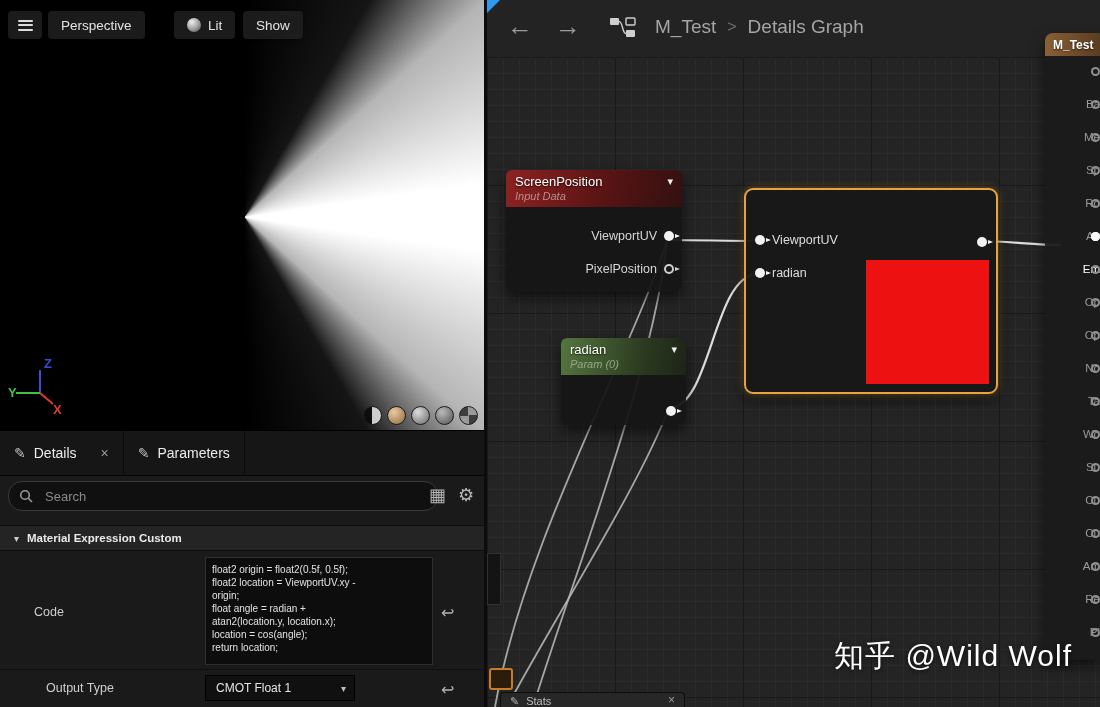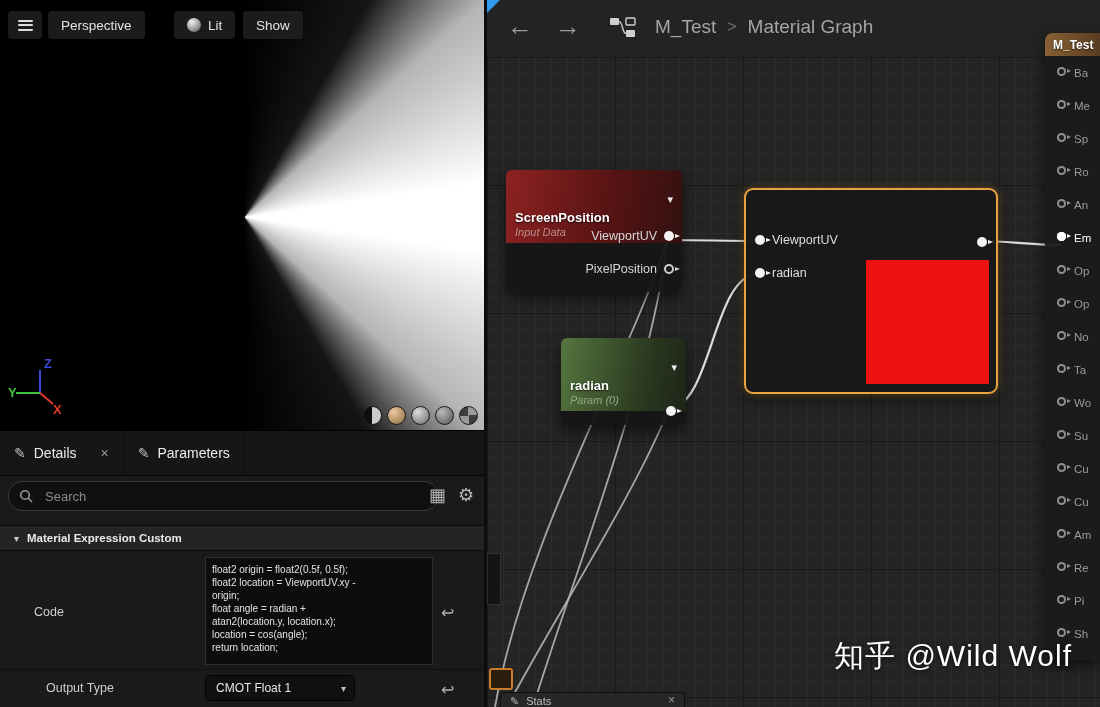--- a/index.html
+++ b/index.html
@@ -53,21 +53,21 @@
     border-top:1px solid #0d0d0d;border-bottom:1px solid #0d0d0d;display:flex;align-items:center;
     gap:8px;padding-left:14px;box-sizing:border-box;cursor:pointer;}
   .sect .tri{color:#cccccc;font-size:10px;}
   .sect .ttl{font-size:11.5px;font-weight:bold;color:#eaeaea;}
   .prop-label{position:absolute;left:34px;color:#cfcfcf;font-size:12.5px;}
   .codebox{position:absolute;left:205px;top:126px;width:214px;height:96px;background:#0d0d0d;
     border:1px solid #2e2e2e;padding:5px 6px;font-size:10px;line-height:1.3;color:#e2e2e2;
     white-space:pre-wrap;overflow:hidden;cursor:text;}
   .rowline{position:absolute;left:0;top:238px;width:100%;height:1px;background:#101010;}
   .dropdown{position:absolute;left:205px;top:244px;width:150px;height:26px;background:#101010;
-    border:1px solid #000;border-radius:5px;display:flex;align-items:center;cursor:pointer;
+    border:1px solid #000;border-radius:0;display:flex;align-items:center;cursor:pointer;
     padding:0 8px 0 10px;box-sizing:border-box;}
   .dropdown .val{flex:1;font-size:12px;color:#e6e6e6;}
   .dropdown .chev{color:#bcbcbc;font-size:10px;}
   .revert{position:absolute;left:441px;color:#b0b0b0;font-size:16px;cursor:pointer;}
 
   
   .graph{position:absolute;left:487px;top:0;width:613px;height:707px;background:#232323;overflow:hidden;}
   .blue-corner{position:absolute;left:0;top:0;width:0;height:0;
     border-top:13px solid #2e9bf0;border-right:13px solid transparent;}
   .gbar-arrow{position:absolute;top:9px;font-size:26px;font-weight:bold;color:#9a9a9a;cursor:pointer;line-height:34px;}
@@ -86,21 +86,21 @@
       linear-gradient(90deg,#191919 1px,transparent 1px),
       linear-gradient(#2b2b2b 1px,transparent 1px),
       linear-gradient(90deg,#2b2b2b 1px,transparent 1px);
     background-size:128px 128px,128px 128px,16px 16px,16px 16px;}
   .wires{position:absolute;inset:0;pointer-events:none;}
 
   .gnode{position:absolute;border-radius:7px;background:rgba(22,22,22,.95);
     box-shadow:0 6px 14px rgba(0,0,0,.55);color:#dadada;}
   .ghead{border-radius:6px 6px 0 0;padding:4px 9px 5px 9px;}
   .ghead .trow{display:flex;align-items:center;justify-content:space-between;}
-  .ghead .t{font-weight:bold;font-size:13px;color:#fff;text-shadow:0 1px 2px rgba(0,0,0,.8);margin-top:36px;}
+  .ghead .t{font-weight:normal;font-size:13px;color:#fff;text-shadow:0 1px 2px rgba(0,0,0,.8);}
   .ghead .chev{color:#f0f0f0;font-size:11px;cursor:pointer;}
   .ghead .sub{font-style:italic;font-size:11px;margin-top:1px;}
 
   .node-sp{left:19px;top:113px;width:176px;height:122px;}
   .node-sp .ghead{background:linear-gradient(100deg,#8e2222 0%,#5a1414 55%,#331010 100%);}
   .node-sp .sub{color:#bb8d8d;}
   .sp-row{position:absolute;right:8px;display:flex;align-items:center;gap:7px;}
   .sp-row .lbl{font-size:12.5px;color:#d6d6d6;}
 
   .pin{width:10px;height:10px;border-radius:50%;background:#f2f2f2;position:relative;flex:none;cursor:pointer;}
@@ -123,21 +123,21 @@
   .node-radian .sub{color:#93a886;}
   .ra-out{position:absolute;right:10px;bottom:9px;}
 
   .node-mat{position:absolute;left:558px;top:33px;width:55px;height:627px;
     background:rgba(27,27,27,.94);border-radius:8px 0 0 8px;overflow:hidden;
     box-shadow:0 6px 14px rgba(0,0,0,.55);}
   .node-mat .mhead{height:23px;background:linear-gradient(90deg,#8a6036,#5a3d20);
     display:flex;align-items:center;padding-left:8px;font-weight:bold;font-size:12px;color:#fff;
     text-shadow:0 1px 2px rgba(0,0,0,.7);white-space:nowrap;}
   .mat-pins{position:absolute;left:0;top:34px;width:100%;}
-  .mrow{height:33px;display:flex;align-items:flex-start;gap:8px;padding-left:12px;cursor:pointer;}
+  .mrow{height:33px;display:flex;align-items:flex-end;gap:22px;padding-left:12px;cursor:pointer;flex-direction:column;}
   .mpin{width:9px;height:9px;border-radius:50%;box-shadow:inset 0 0 0 2px #909090;position:relative;flex:none;}
   .mpin::after{content:"";position:absolute;left:10px;top:2px;width:0;height:0;
     border-left:4px solid #909090;border-top:2.5px solid transparent;border-bottom:2.5px solid transparent;}
   .mrow .mlabel{font-size:11.5px;color:#9a9a9a;white-space:nowrap;}
   .mrow.connected .mpin{background:#fff;box-shadow:inset 0 0 0 2px #fff;}
   .mrow.connected .mpin::after{border-left-color:#fff;}
   .mrow.connected .mlabel{color:#fff;}
 
   .frag-dark{position:absolute;left:0;top:496px;width:12px;height:50px;background:#141414;border:1px solid #303030;}
   .frag-orange{position:absolute;left:2px;bottom:17px;width:20px;height:18px;border:2px solid #c97b2a;
@@ -253,21 +253,21 @@
     <svg class="graph-ic" width="28" height="24" viewBox="0 0 28 24">
       <rect x="1" y="2" width="9" height="7" rx="1" fill="#cfcfcf"></rect>
       <rect x="17" y="14" width="9" height="7" rx="1" fill="#cfcfcf"></rect>
       <rect x="17" y="2" width="9" height="7" rx="1" fill="none" stroke="#cfcfcf" stroke-width="1.4"></rect>
       <path d="M10 5.5 C14 5.5 13 17.5 17 17.5" fill="none" stroke="#cfcfcf" stroke-width="1.4"></path>
     </svg>
 
     <div class="breadcrumb">
       <span class="crumb">M_Test</span>
       <span class="sep">&gt;</span>
-      <span class="crumb">Material Graph</span>
+      <span class="crumb">Details Graph</span>
     </div>
 
     <div class="canvas">
 
       <svg class="wires" width="613" height="650">
         <path d="M180,183 C148,290 38,480 8,650" fill="none" stroke="#b5b5b5" stroke-width="1.8" opacity="0.9"></path>
         <path d="M180,183 C168,310 86,520 46,650" fill="none" stroke="#b5b5b5" stroke-width="1.8" opacity="0.9"></path>
         <path d="M182,351 C152,430 68,560 20,650" fill="none" stroke="#b5b5b5" stroke-width="1.8" opacity="0.9"></path>
         <path d="M180,183 C212,183 240,184 270,184" fill="none" stroke="#dcdcdc" stroke-width="2.2"></path>
         <path d="M182,351 C224,351 226,219 270,217" fill="none" stroke="#dcdcdc" stroke-width="2.2"></path>

